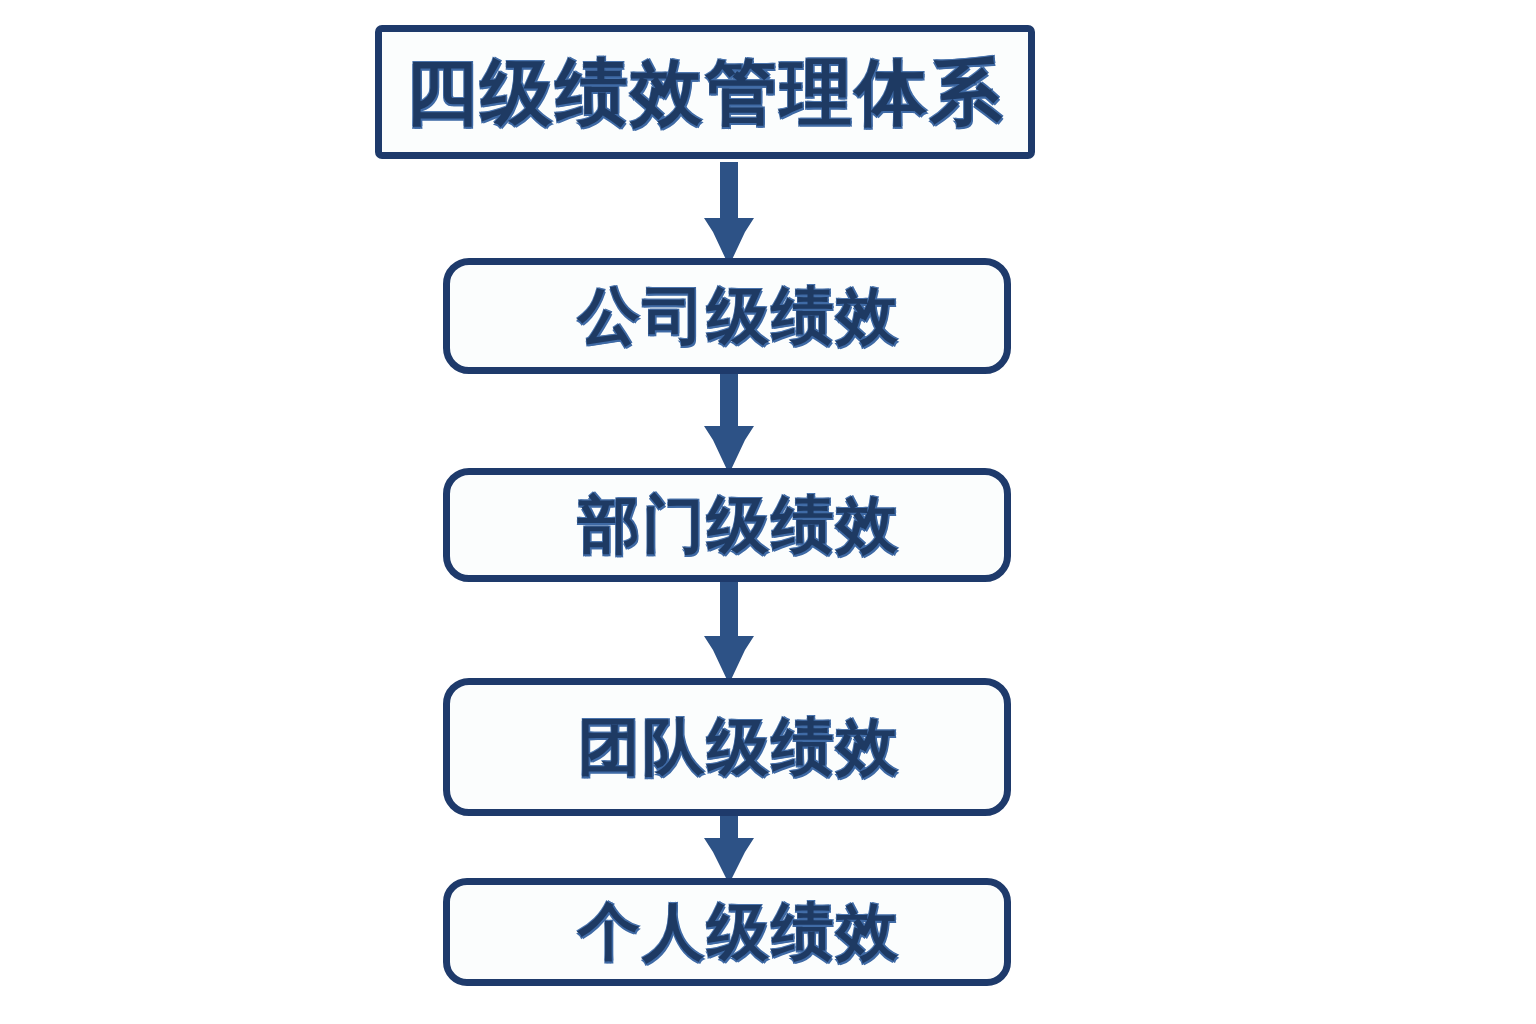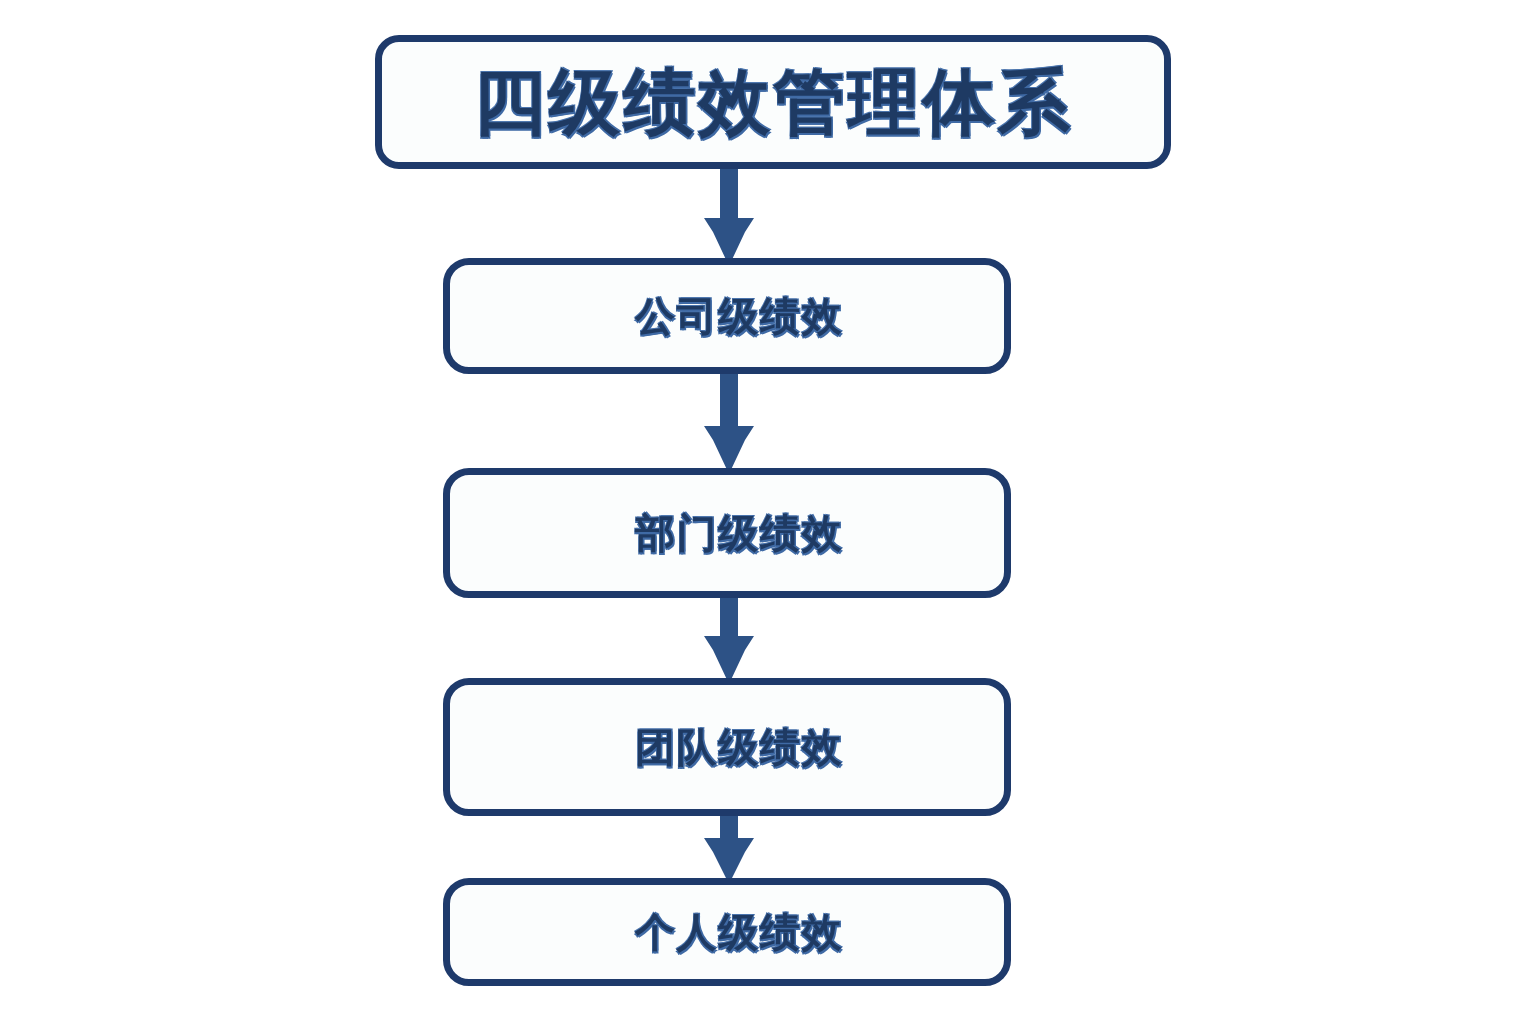--- a/index.html
+++ b/index.html
@@ -30,56 +30,56 @@
     border-style: solid;
     border-color: #1e3a6b;
     display: flex;
     align-items: center;
     justify-content: center;
     z-index: 3;
   }
 
   .node-box.title-node {
     left: 375px;
-    top: 35px;
-    width: 796px;
+    top: 25px;
+    width: 660px;
     height: 134px;
     border-width: 7px;
-    border-radius: 24px;
+    border-radius: 7px;
   }
 
   .node-box.level-node {
     left: 443px;
     width: 568px;
     border-width: 7px;
     border-radius: 26px;
   }
 
   .node-box.level-1 { top: 258px;  height: 116px; }
-  .node-box.level-2 { top: 468px;  height: 130px; }
+  .node-box.level-2 { top: 468px;  height: 114px; }
   .node-box.level-3 { top: 678px;  height: 138px; }
-  .node-box.level-4 { top: 878px;  height: 108px; }
+  .node-box.level-4 { top: 878px;  height: 108px; border-radius: 24px; }
 
   
   .node-label {
     color: #1e3a63;
     font-weight: 700;
     letter-spacing: 0.04em;
     line-height: 1;
     white-space: nowrap;
     text-align: center;
     
     text-shadow:
        1.5px  1.5px 0 #3f6aa5,
       -0.6px -0.6px 0 #4a74ad,
        1.5px -0.6px 0 #3f6aa5,
       -0.6px  1.5px 0 #3f6aa5;
   }
   .title-node .node-label { font-size: 72px; }
-  .level-node .node-label { font-size: 40px; margin-left: 24px; }
+  .level-node .node-label { font-size: 62px; margin-left: 24px; }
 
   
   .flow-arrow {
     position: absolute;
     left: 699px;
     width: 60px;
     z-index: 1;
   }
   .flow-arrow svg { display: block; width: 100%; height: 100%; }
 

